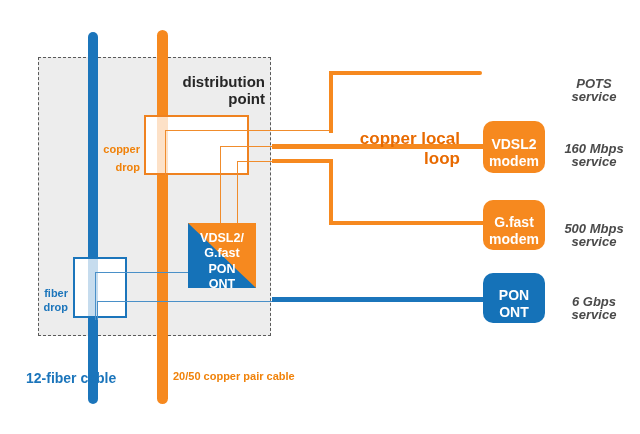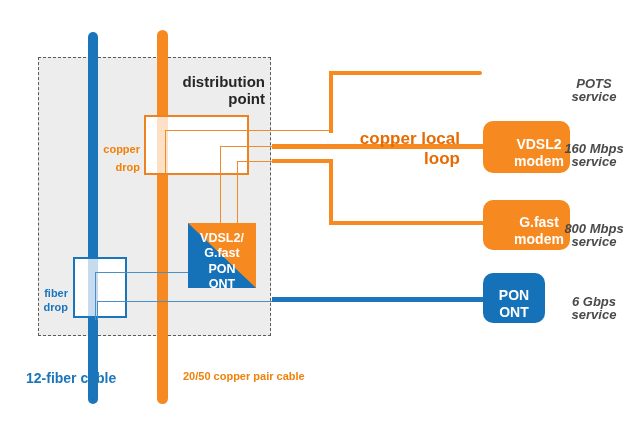--- a/index.html
+++ b/index.html
@@ -36,40 +36,40 @@
   .bline{background:var(--blue_line,#4A90C8);z-index:3;}
   .bthick{background:var(--blue,#1B75BB);z-index:3;}
   
   .dpu-box{left:188px;top:223px;width:68px;height:65px;z-index:3;
            background:linear-gradient(to top right,var(--blue_dark,#1572B8) 49.5%,var(--orange,#F6891F) 50.5%);
            color:#fff;font-weight:bold;font-size:12.5px;line-height:15.5px;text-align:center;
            display:flex;align-items:center;justify-content:center;}
   
   .dev{width:62px;border-radius:10px;color:#fff;font-weight:bold;font-size:14px;line-height:17px;
        text-align:center;display:flex;align-items:center;justify-content:center;z-index:3;}
-  .dev.orange{background:var(--orange,#F6891F);padding-left:25px;}
+  .dev.orange{background:var(--orange,#F6891F);}
   .dev.blue{background:var(--blue_dark,#1572B8);}
   .vdsl2-box{left:483px;top:121px;height:52px;}
   .gfast-box{left:483px;top:200px;height:50px;}
   .pon-box{left:483px;top:273px;height:50px;}
   
   .loop-label{left:330px;top:129px;width:130px;text-align:right;color:var(--loop_text,#E86A00);
               font-weight:bold;font-size:17px;z-index:4;}
   .fdc-label{left:325px;top:283px;width:130px;text-align:right;color:var(--blue,#1B75BB);
               font-weight:bold;font-size:11.5px;z-index:4;}
   .telephony-label{left:488px;top:66px;width:68px;text-align:center;color:var(--grey_text,#8A8A8A);
               font-weight:bold;font-size:11.5px;line-height:12.5px;z-index:4;}
   .svc{width:76px;text-align:center;color:var(--dark_text,#4A4A4A);font-weight:bold;
        font-style:italic;font-size:13px;line-height:12.5px;z-index:4;}
   .pots-label{left:556px;top:66px;}
   .svc160{left:556px;top:131px;}
   .svc500{left:556px;top:211px;}
   .svc1g{left:556px;top:284px;}
   .fiber-cable-label{left:26px;top:370px;color:var(--blue,#1B75BB);font-weight:bold;font-size:14px;z-index:4;}
-  .copper-cable-label{left:173px;top:370px;color:var(--orange_text,#F0820A);font-weight:bold;font-size:11px;z-index:4;margin-left:10px;}
+  .copper-cable-label{left:173px;top:370px;color:var(--orange_text,#F0820A);font-weight:bold;font-size:11px;z-index:4;}
 </style>
 </head>
 <body>
 
 <div class="canvas">
 
   <div class="abs dp-box"></div>
   <div class="abs dp-label ml">distribution
 point</div>
 
@@ -128,21 +128,21 @@
   </div>
   <div class="abs dev blue pon-box">
     <span class="ml">PON
 ONT</span>
   </div>
 
   <div class="abs svc pots-label ml">POTS
 service</div>
   <div class="abs svc svc160 ml">160 Mbps
 service</div>
-  <div class="abs svc svc500 ml">800 Mbps
+  <div class="abs svc svc500 ml">500 Mbps
 service</div>
   <div class="abs svc svc1g ml">6 Gbps
 service</div>
 
   <div class="abs fiber-cable-label">12-fiber cable</div>
   <div class="abs copper-cable-label">20/50 copper pair cable</div>
 
 </div>
 
 </body></html>

